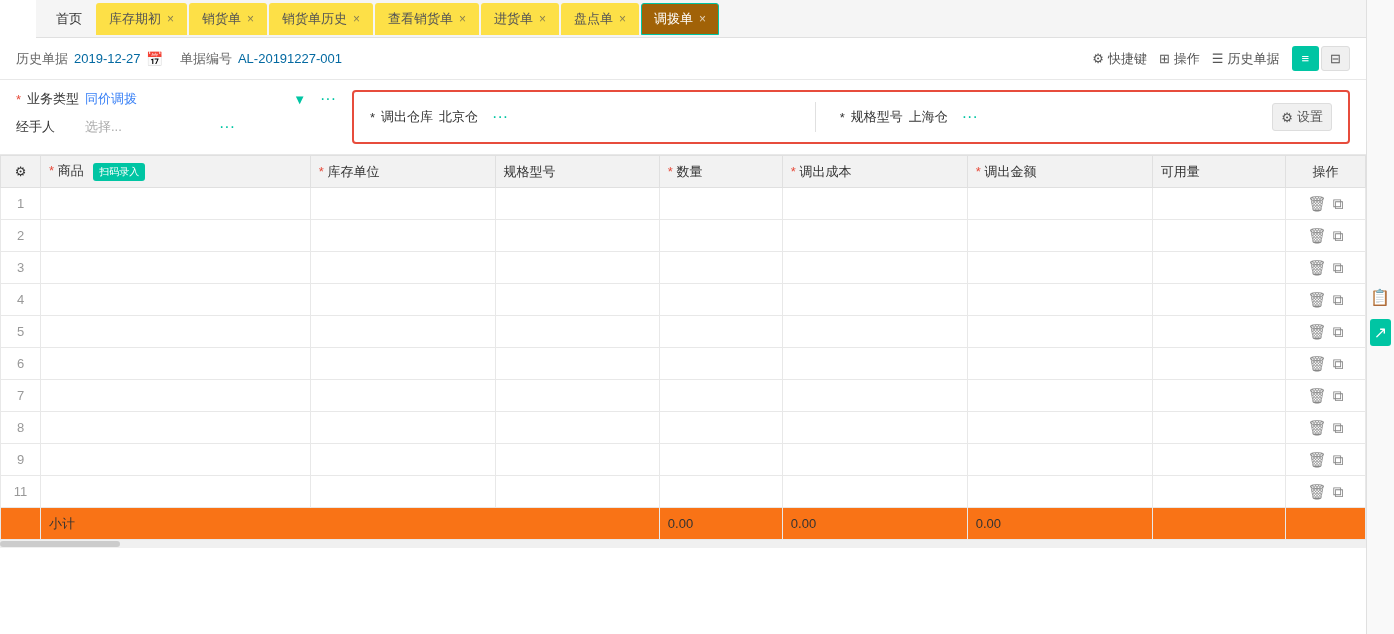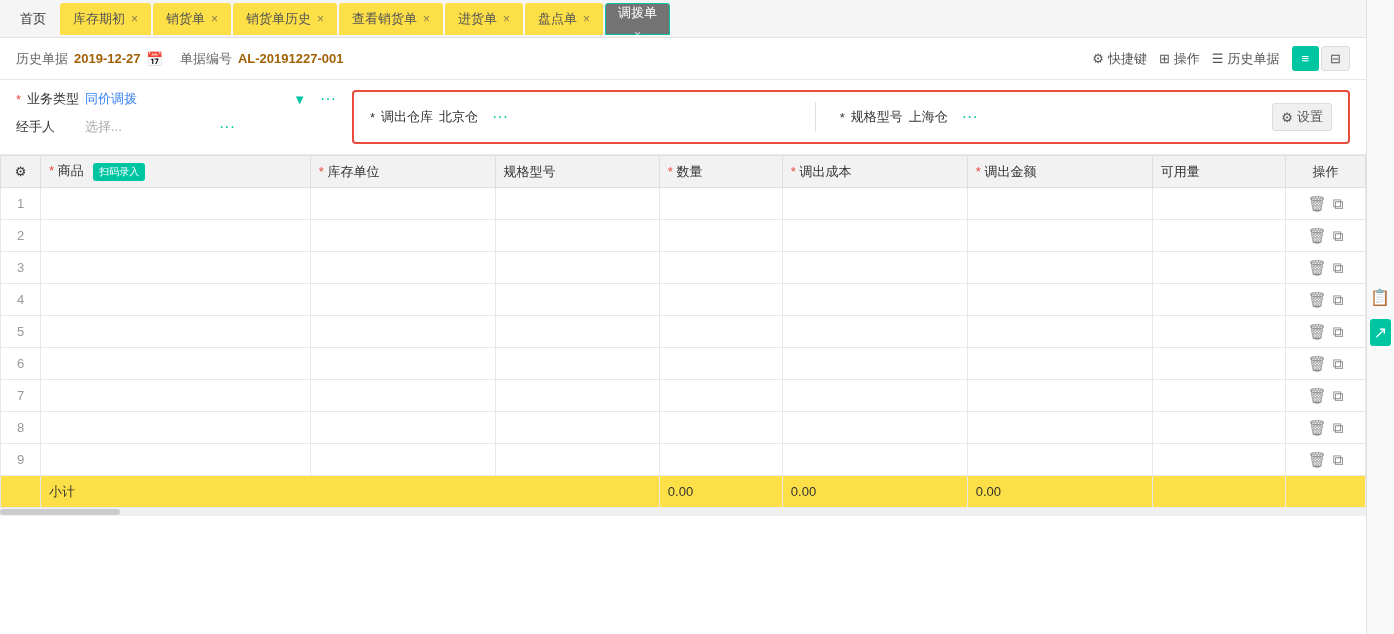--- a/index.html
+++ b/index.html
@@ -6,38 +6,38 @@
     body { font-family: 'Microsoft YaHei', sans-serif; font-size: 13px; color: #333; background: #fff; overflow: hidden; }
 
     
     .tab-bar {
       display: flex; align-items: center;
       border-bottom: 1px solid #e0e0e0;
       background: #f5f5f5;
       height: 38px;
       padding: 0 8px;
       gap: 2px;
+      margin-left: 36px;
     }
     .tab {
       display: flex; align-items: center;
       padding: 0 12px;
       height: 32px;
       border: 1px solid transparent;
       border-radius: 3px 3px 0 0;
       cursor: pointer;
       font-size: 13px;
       color: #555;
       gap: 6px;
       background: #fde047;
     }
     .tab.active {
-      background: #737373;
+      background: #a16207;
       color: #fff;
       border-color: #00c5a3;
-      flex-direction: column;
     }
     .tab .close-icon {
       font-size: 12px;
       opacity: 0.7;
       cursor: pointer;
     }
     .tab.home {
       background: transparent;
       border: none;
       color: #333;
@@ -58,21 +58,21 @@
       background: #fff;
       gap: 16px;
     }
     .header-field {
       display: flex; align-items: center; gap: 6px;
     }
     .header-field label {
       color: #666; font-size: 13px;
     }
     .header-field .value {
-      color: #a16207; font-size: 13px; font-weight: bold;
+      color: #0369a1; font-size: 13px;
     }
     .date-icon {
       color: #00c5a3;
       cursor: pointer;
       font-size: 14px;
     }
     .header-actions {
       margin-left: auto;
       display: flex; align-items: center; gap: 12px;
     }
@@ -158,21 +158,21 @@
       padding: 4px 8px;
       height: 32px;
       color: #333;
     }
     .row-num {
       text-align: center;
       color: #999;
       width: 36px;
     }
     .subtotal-row td {
-      background: #fde047;
+      background: #f97316;
       font-weight: normal;
     }
     .col-ops {
       text-align: center;
       width: 80px;
     }
     .op-icons {
       display: flex; gap: 6px; justify-content: center;
     }
     .op-icon {
@@ -518,20 +518,36 @@
           <td></td>
           <td></td>
           <td></td>
           <td class="col-ops">
             <div class="op-icons">
               <span class="op-icon">🗑</span>
               <span class="op-icon">⧉</span>
             </div>
           </td>
         </tr>
+        <tr>
+          <td class="row-num">11</td>
+          <td></td>
+          <td></td>
+          <td></td>
+          <td></td>
+          <td></td>
+          <td></td>
+          <td></td>
+          <td class="col-ops">
+            <div class="op-icons">
+              <span class="op-icon">🗑</span>
+              <span class="op-icon">⧉</span>
+            </div>
+          </td>
+        </tr>
         <tr class="subtotal-row">
           <td class="row-num"></td>
           <td colspan="3">
             <span>小计</span>
           </td>
           <td>0.00</td>
           <td>0.00</td>
           <td>0.00</td>
           <td></td>
           <td class="col-ops"></td>

